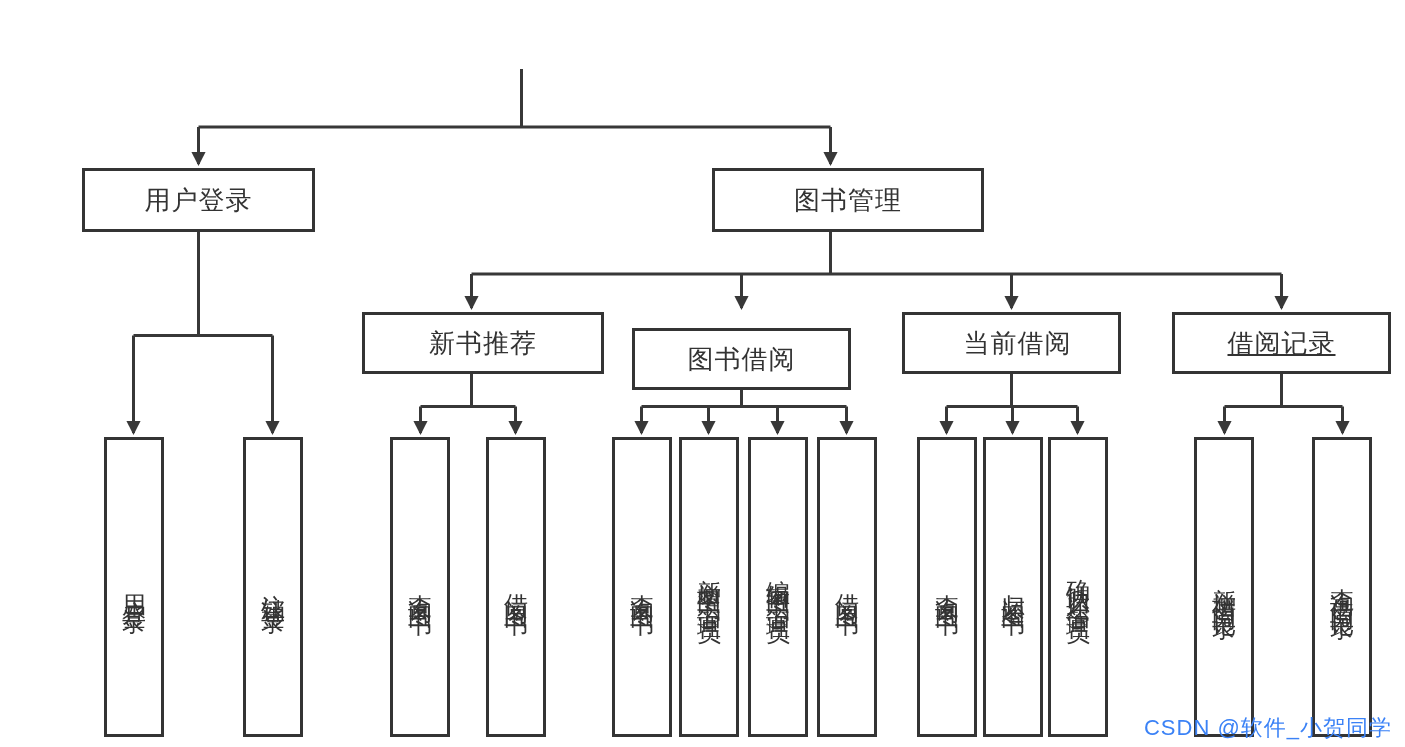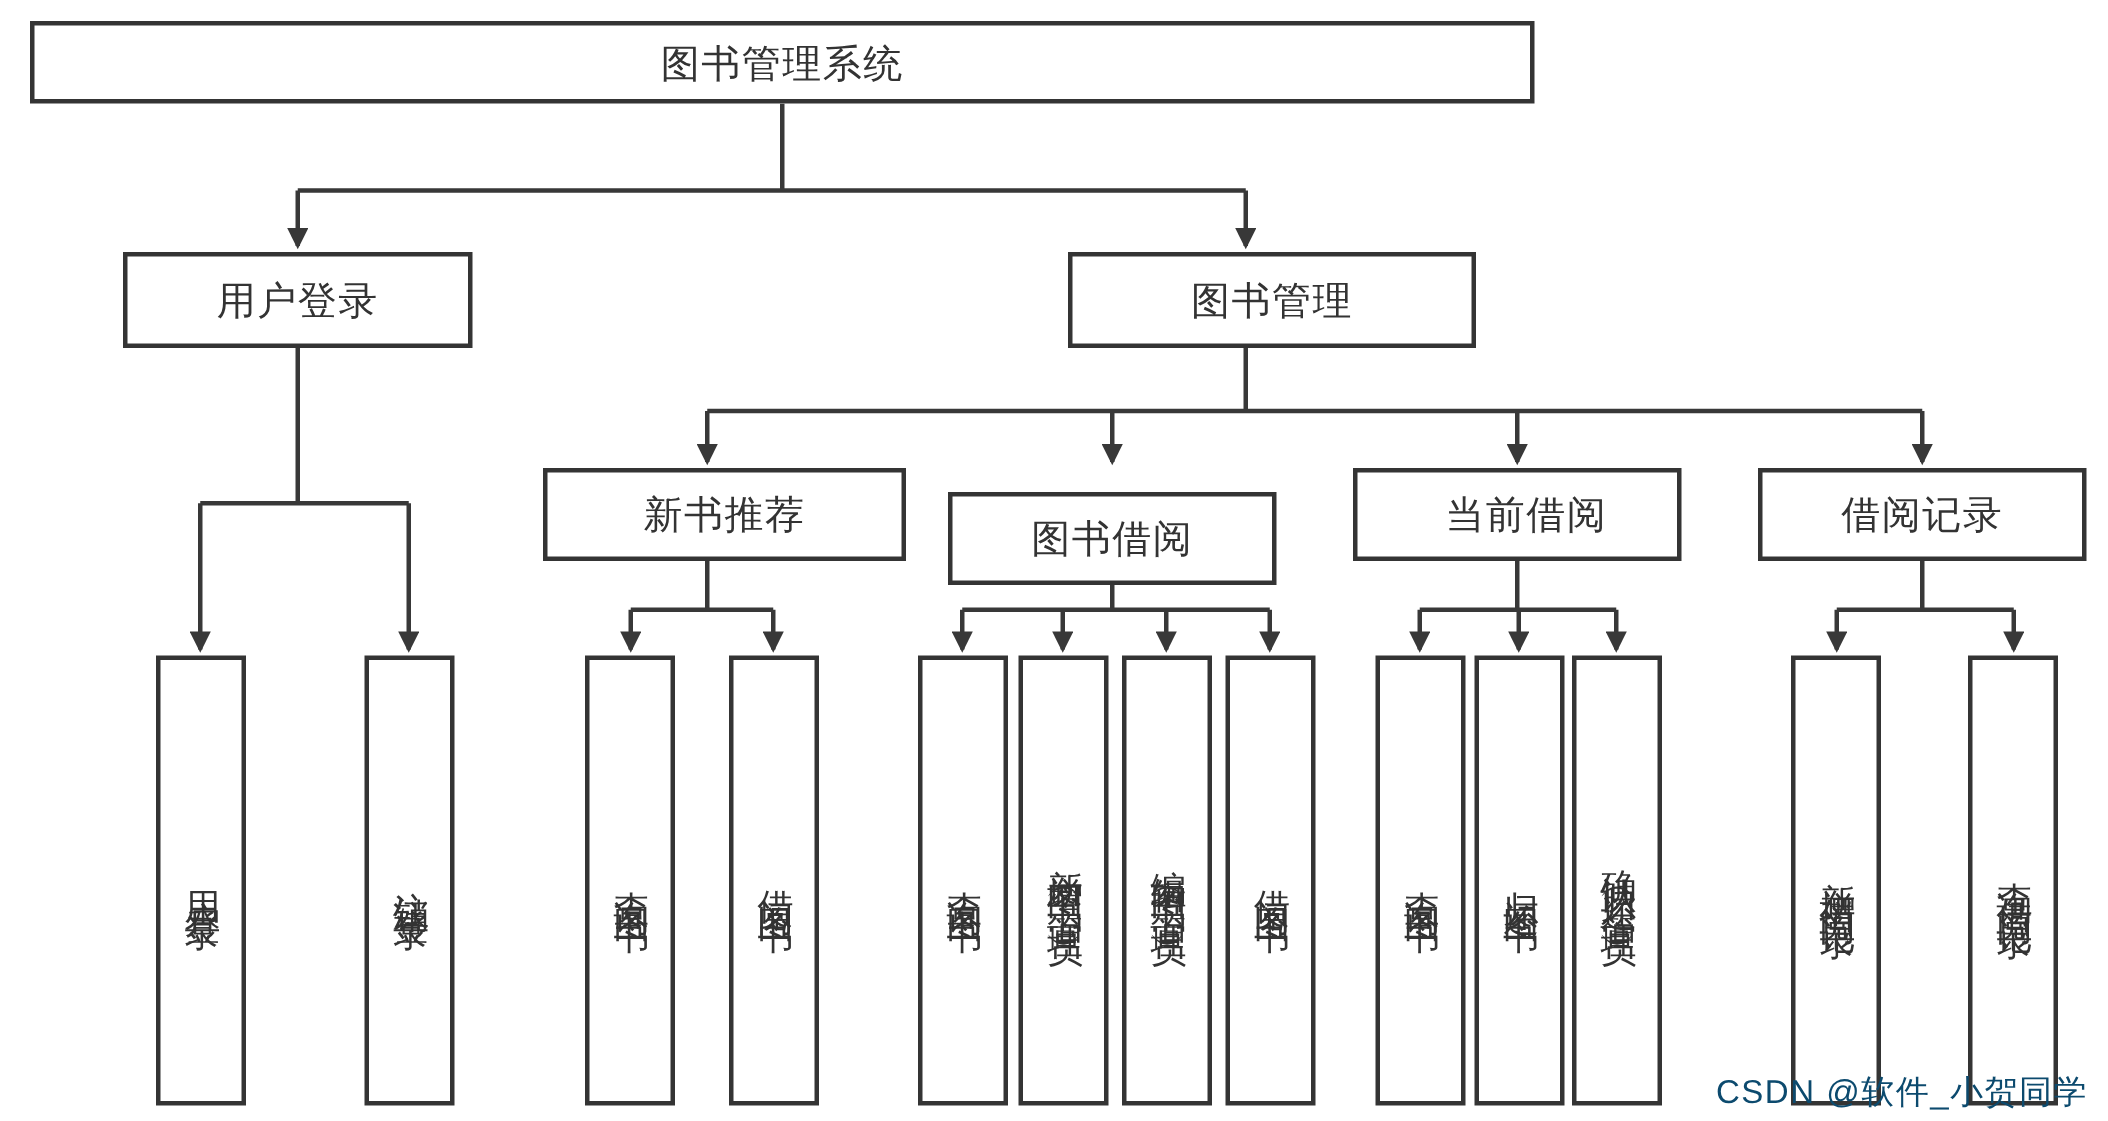--- a/index.html
+++ b/index.html
@@ -48,21 +48,21 @@
     text-orientation: mixed;
     font-size: 24px;
     letter-spacing: 6px;
     line-height: 1;
   }
   .watermark {
     position: absolute;
     right: 13px;
     bottom: 4px;
     font-size: 22px;
-    color: #0c4a6e;
+    color: #3b82f6;
     letter-spacing: 1px;
     white-space: nowrap;
   }
 </style>
 </head>
 <body>
 
 <div class="canvas">
 
   <svg class="connectors" viewBox="0 0 1405 747">
@@ -113,29 +113,28 @@
       <line class="cline" x1="1077.5" y1="406.5" x2="1077.5" y2="433" marker-end="url(#ah)"></line>
     </g>
 
     <g>
       <path class="cline" d="M1281.5,374 V408 M1224.5,406.5 H1342.5"></path>
       <line class="cline" x1="1224.5" y1="406.5" x2="1224.5" y2="433" marker-end="url(#ah)"></line>
       <line class="cline" x1="1342.5" y1="406.5" x2="1342.5" y2="433" marker-end="url(#ah)"></line>
     </g>
   </svg>
 
-  <div class="box hlabel" style="left:20px; top:14px; width:1003px; height:55px;">图书管理系统</div>
 
   <div class="box hlabel" style="left:82px; top:168px; width:233px; height:64px;">用户登录</div>
   <div class="box hlabel" style="left:712px; top:168px; width:272px; height:64px;">图书管理</div>
 
   <div class="box hlabel" style="left:362px; top:312px; width:242px; height:62px;">新书推荐</div>
   <div class="box hlabel" style="left:632px; top:328px; width:219px; height:62px;">图书借阅</div>
   <div class="box hlabel" style="left:902px; top:312px; width:219px; height:62px;padding-left:12px;">当前借阅</div>
-  <div class="box hlabel" style="left:1172px; top:312px; width:219px; height:62px;">借阅记录</div>
+  <div class="box hlabel" style="left:1172px; top:312px; width:219px; height:62px;text-decoration:underline;">借阅记录</div>
 
   <div class="box vleaf" style="left:104px; top:437px; width:60px; height:300px;">用户登录</div>
   <div class="box vleaf" style="left:243px; top:437px; width:60px; height:300px;">注销登录</div>
 
   <div class="box vleaf" style="left:390px; top:437px; width:60px; height:300px;">查询图书</div>
   <div class="box vleaf" style="left:486px; top:437px; width:60px; height:300px;">借阅图书</div>
 
   <div class="box vleaf" style="left:612px; top:437px; width:60px; height:300px;">查询图书</div>
   <div class="box vleaf" style="left:679px; top:437px; width:60px; height:300px;">新增图书（管理员）</div>
   <div class="box vleaf" style="left:748px; top:437px; width:60px; height:300px;">编辑图书（管理员）</div>

